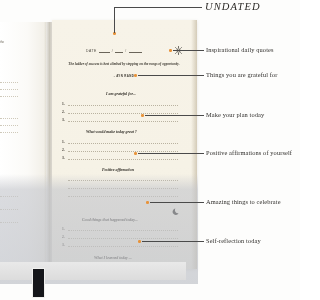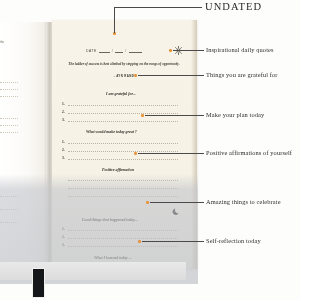--- a/index.html
+++ b/index.html
@@ -214,21 +214,21 @@
     </div>
 
     <div class="shadow-wash"></div>
     <div class="cover-block"></div>
     <div class="spine-tab"></div>
   </div>
 
   <div class="dot" style="left:113px;top:32px;"></div>
   <div class="vlead" style="left:114px;top:7px;height:26px;"></div>
   <div class="lead" style="left:114px;top:7px;width:88px;"></div>
-  <div class="anno-title" style="left:205px;top:1px;">UNDATED</div>
+  <div class="anno-title" style="left:205px;top:1px;font-style:italic;">UNDATED</div>
 
   <div class="dot" style="left:169px;top:49px;"></div>
   <div class="lead" style="left:173px;top:50px;width:31px;"></div>
   <div class="anno" style="left:206px;top:46px;">Inspirational daily quotes</div>
 
   <div class="dot" style="left:134px;top:74px;"></div>
   <div class="lead" style="left:138px;top:75px;width:66px;"></div>
   <div class="anno" style="left:206px;top:71px;">Things you are grateful for</div>
 
   <div class="dot" style="left:141px;top:114px;"></div>

